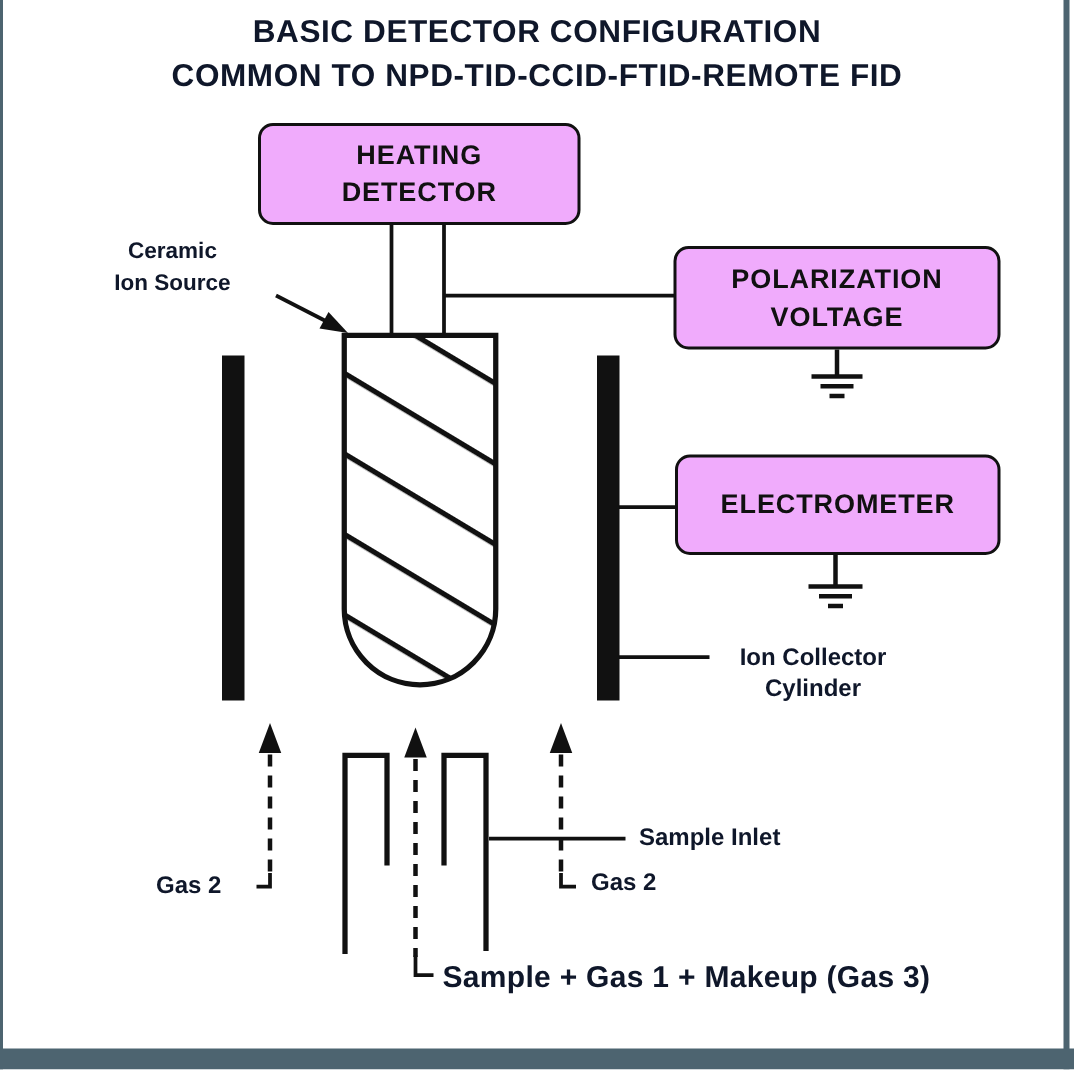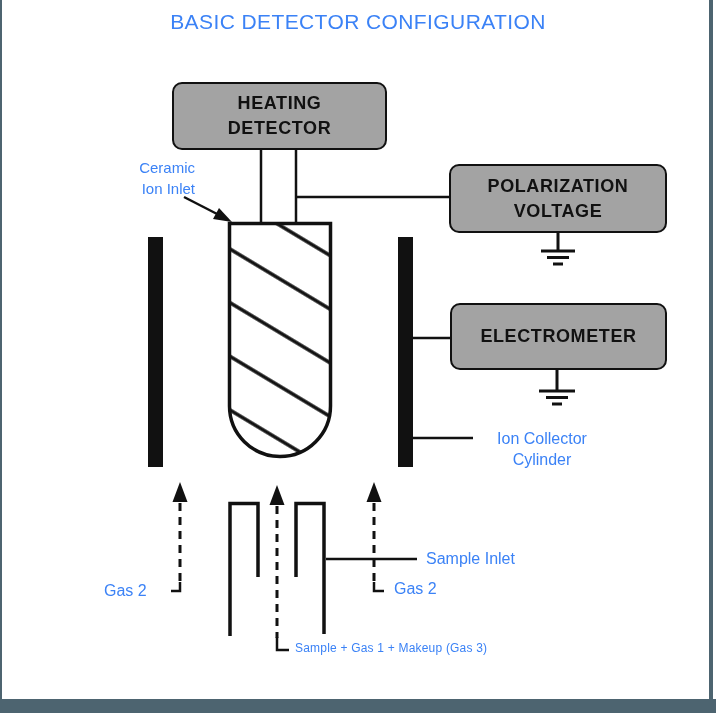--- a/index.html
+++ b/index.html
@@ -7,41 +7,41 @@
     width:716px;height:713px;background:#ffffff;
     font-family:"Liberation Sans",sans-serif;color:#111;
     -webkit-font-smoothing:antialiased;
   }
   .stage{position:relative;width:716px;height:713px;background:#fff;overflow:hidden;}
   .edge{position:absolute;background:#4d6470;}
   .edge-left{left:0;top:0;width:2px;height:713px;}
   .edge-right{left:709px;top:0;width:4px;height:713px;}
   .edge-bottom{left:0;top:699px;width:716px;height:14px;}
   svg.diagram{position:absolute;left:0;top:0;}
-  .t{position:absolute;font-weight:normal;color:#3b82f6;white-space:nowrap;}
+  .t{position:absolute;font-weight:bold;color:#0f172a;white-space:nowrap;}
   .title{
     left:0;top:7px;width:716px;text-align:center;
     font-size:21px;line-height:29px;letter-spacing:0.4px;
   }
   .box{
-    position:absolute;box-sizing:border-box;background:#a3a3a3;
+    position:absolute;box-sizing:border-box;background:#f0abfc;
     border:2.5px solid #111;border-radius:10px;
     display:flex;flex-direction:column;align-items:center;justify-content:center;
     font-weight:bold;font-size:18px;line-height:25px;letter-spacing:0.6px;text-align:center;
   }
   .box-heating{left:172px;top:82px;width:215px;height:68px;}
   .box-polarization{left:449px;top:164px;width:218px;height:69px;}
   .box-electrometer{left:450px;top:303px;width:217px;height:67px;}
-  .lbl-ceramic{left:35px;top:157px;width:160px;text-align:right;font-size:15px;line-height:21px;}
+  .lbl-ceramic{left:35px;top:157px;width:160px;text-align:center;font-size:15px;line-height:21px;}
   .lbl-ioncollector{left:463px;top:428px;width:158px;text-align:center;font-size:16px;line-height:21px;}
   .lbl-sampleinlet{left:426px;top:550px;font-size:16px;}
   .lbl-gas2-left{left:104px;top:582px;font-size:16px;}
   .lbl-gas2-left-sub{left:58px;top:603px;width:148px;text-align:center;font-size:15px;}
   .lbl-gas2-right{left:394px;top:580px;font-size:16px;}
-  .lbl-mix1{left:295px;top:641px;font-size:12px;letter-spacing:0.2px;}
+  .lbl-mix1{left:295px;top:641px;font-size:20px;letter-spacing:0.2px;}
   .lbl-mix2{left:393px;top:667px;font-size:16px;letter-spacing:0.2px;}
 </style>
 </head>
 <body>
 
 <div class="stage">
 
   <svg class="diagram" width="716" height="713" viewBox="0 0 716 713">
     <defs>
       <pattern id="hatch" width="46" height="46" patternUnits="userSpaceOnUse" patternTransform="rotate(31)">
@@ -96,37 +96,38 @@
     </g>
     <g>
       <line x1="374" y1="503" x2="374" y2="584" stroke="#111" stroke-width="3" stroke-dasharray="8 6"></line>
       <polygon points="374,482 366.5,502 381.5,502" fill="#111"></polygon>
       <path d="M374,582 L374,591 L384,591" fill="none" stroke="#111" stroke-width="2.5"></path>
     </g>
   </svg>
 
   <div class="t title">
     <div>BASIC DETECTOR CONFIGURATION</div>
+    <div>COMMON TO NPD-TID-CCID-FTID-REMOTE FID</div>
   </div>
 
   <div class="box box-heating">
     <div>HEATING</div>
     <div>DETECTOR</div>
   </div>
   <div class="box box-polarization">
     <div>POLARIZATION</div>
     <div>VOLTAGE</div>
   </div>
   <div class="box box-electrometer">
     <div>ELECTROMETER</div>
   </div>
 
   <div class="t lbl-ceramic">
     <div>Ceramic</div>
-    <div>Ion Inlet</div>
+    <div>Ion Source</div>
   </div>
 
   <div class="t lbl-ioncollector">
     <div>Ion Collector</div>
     <div>Cylinder</div>
   </div>
 
   <div class="t lbl-sampleinlet">Sample Inlet</div>
 
   <div class="t lbl-gas2-left">Gas 2</div>

